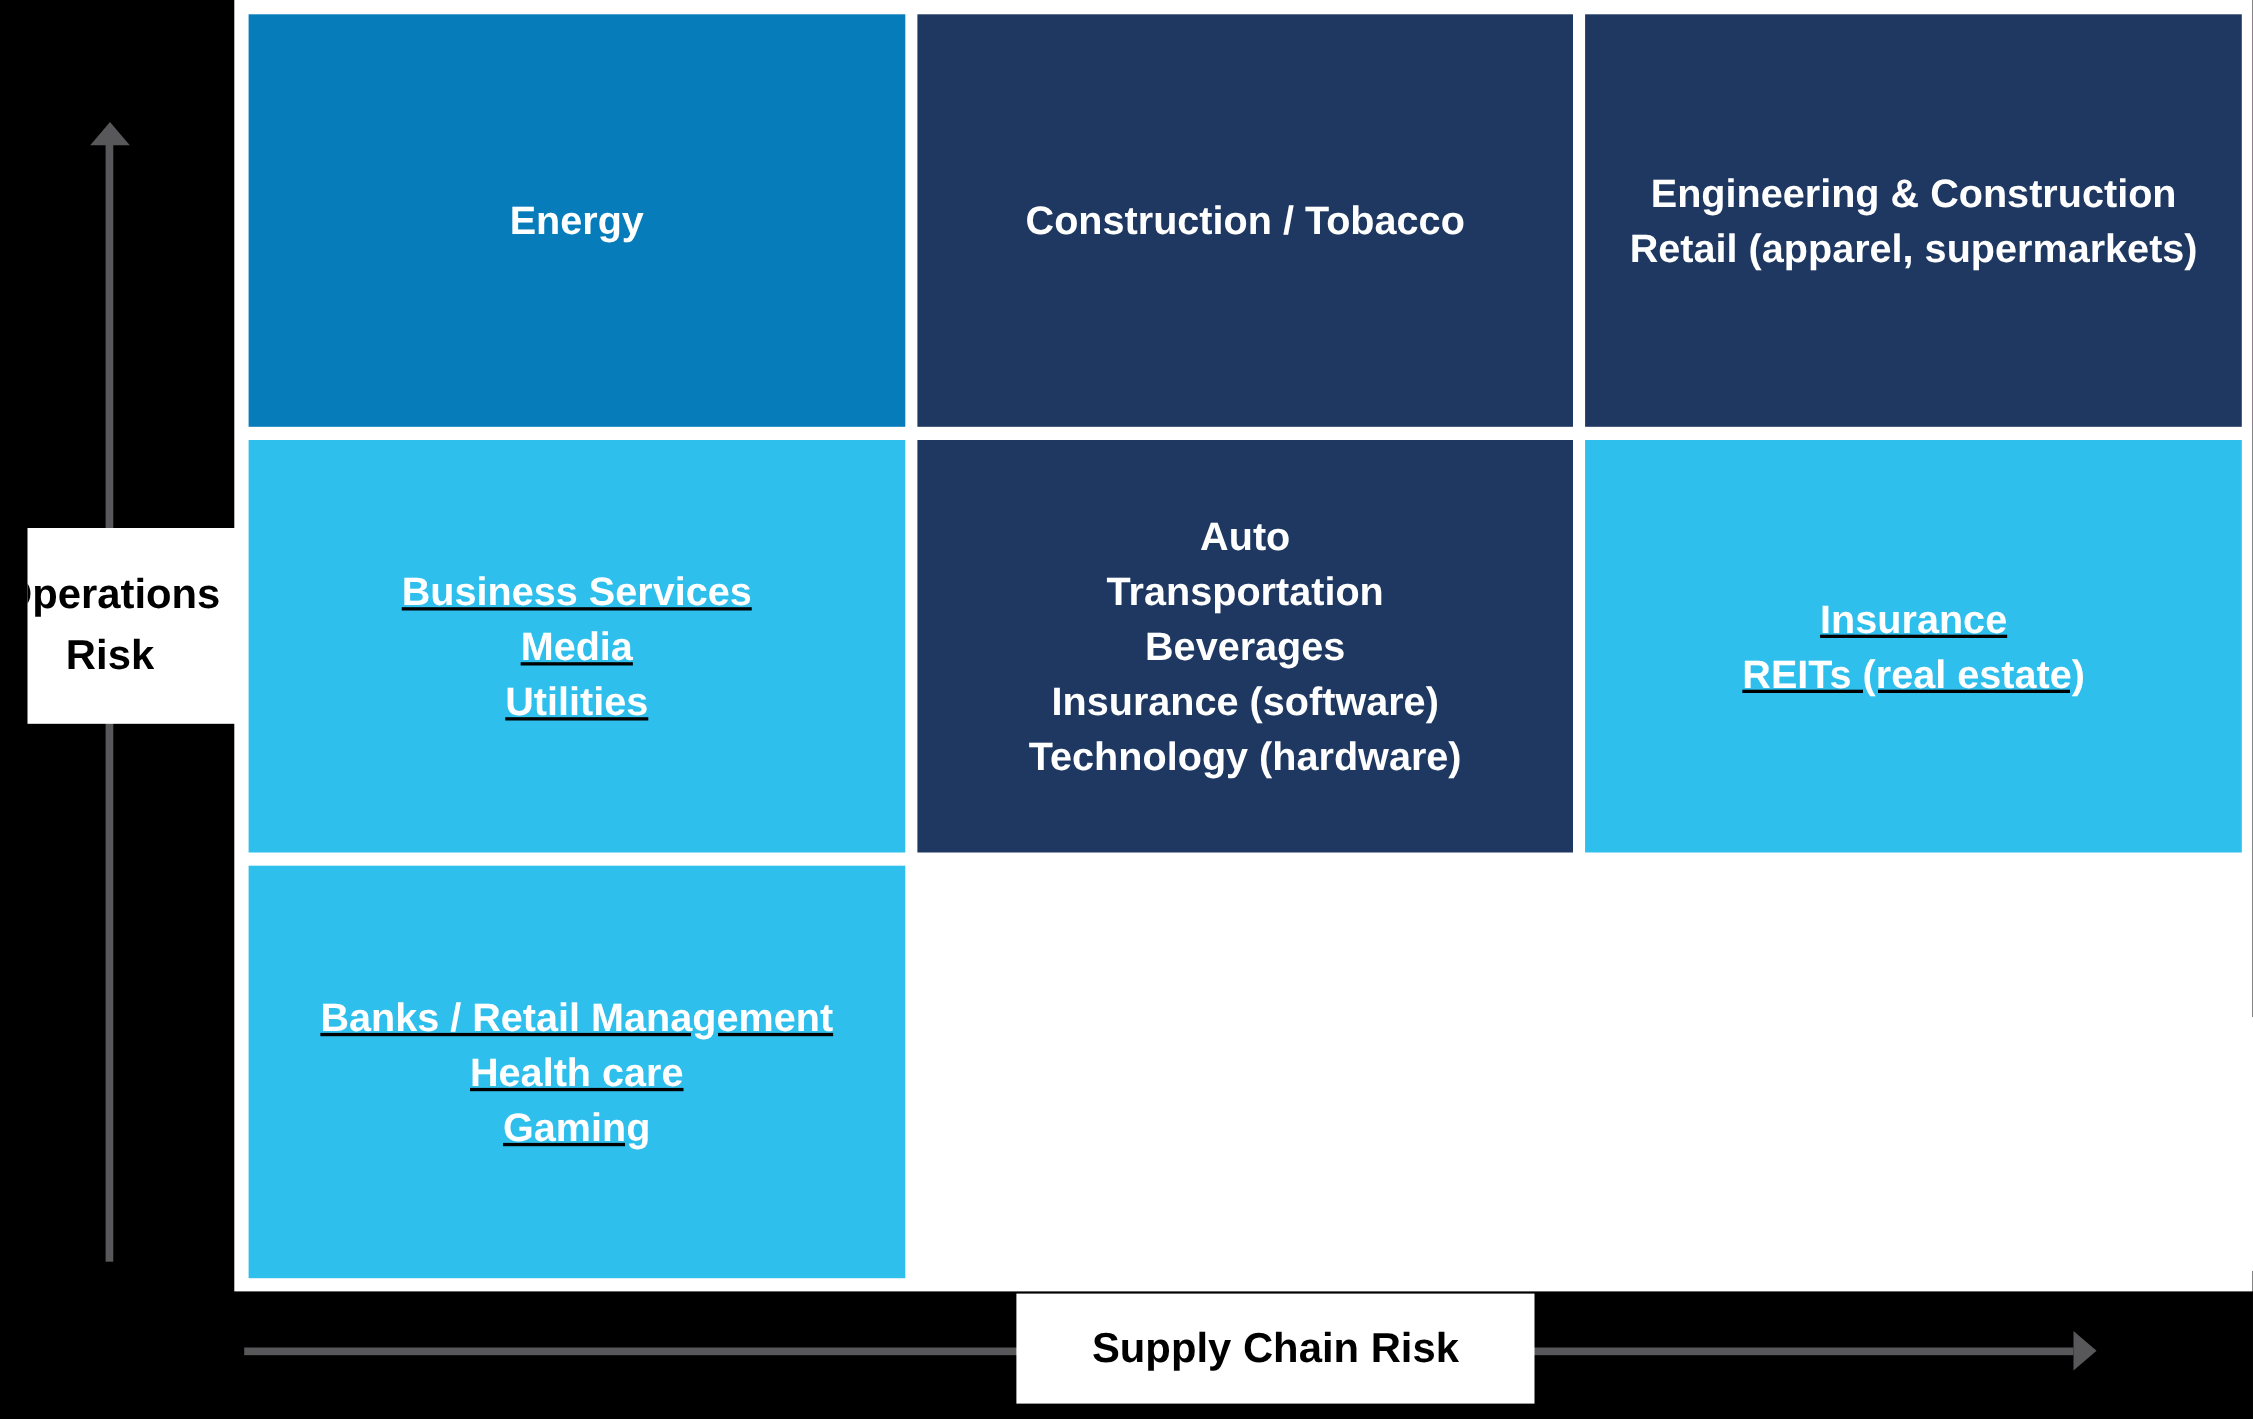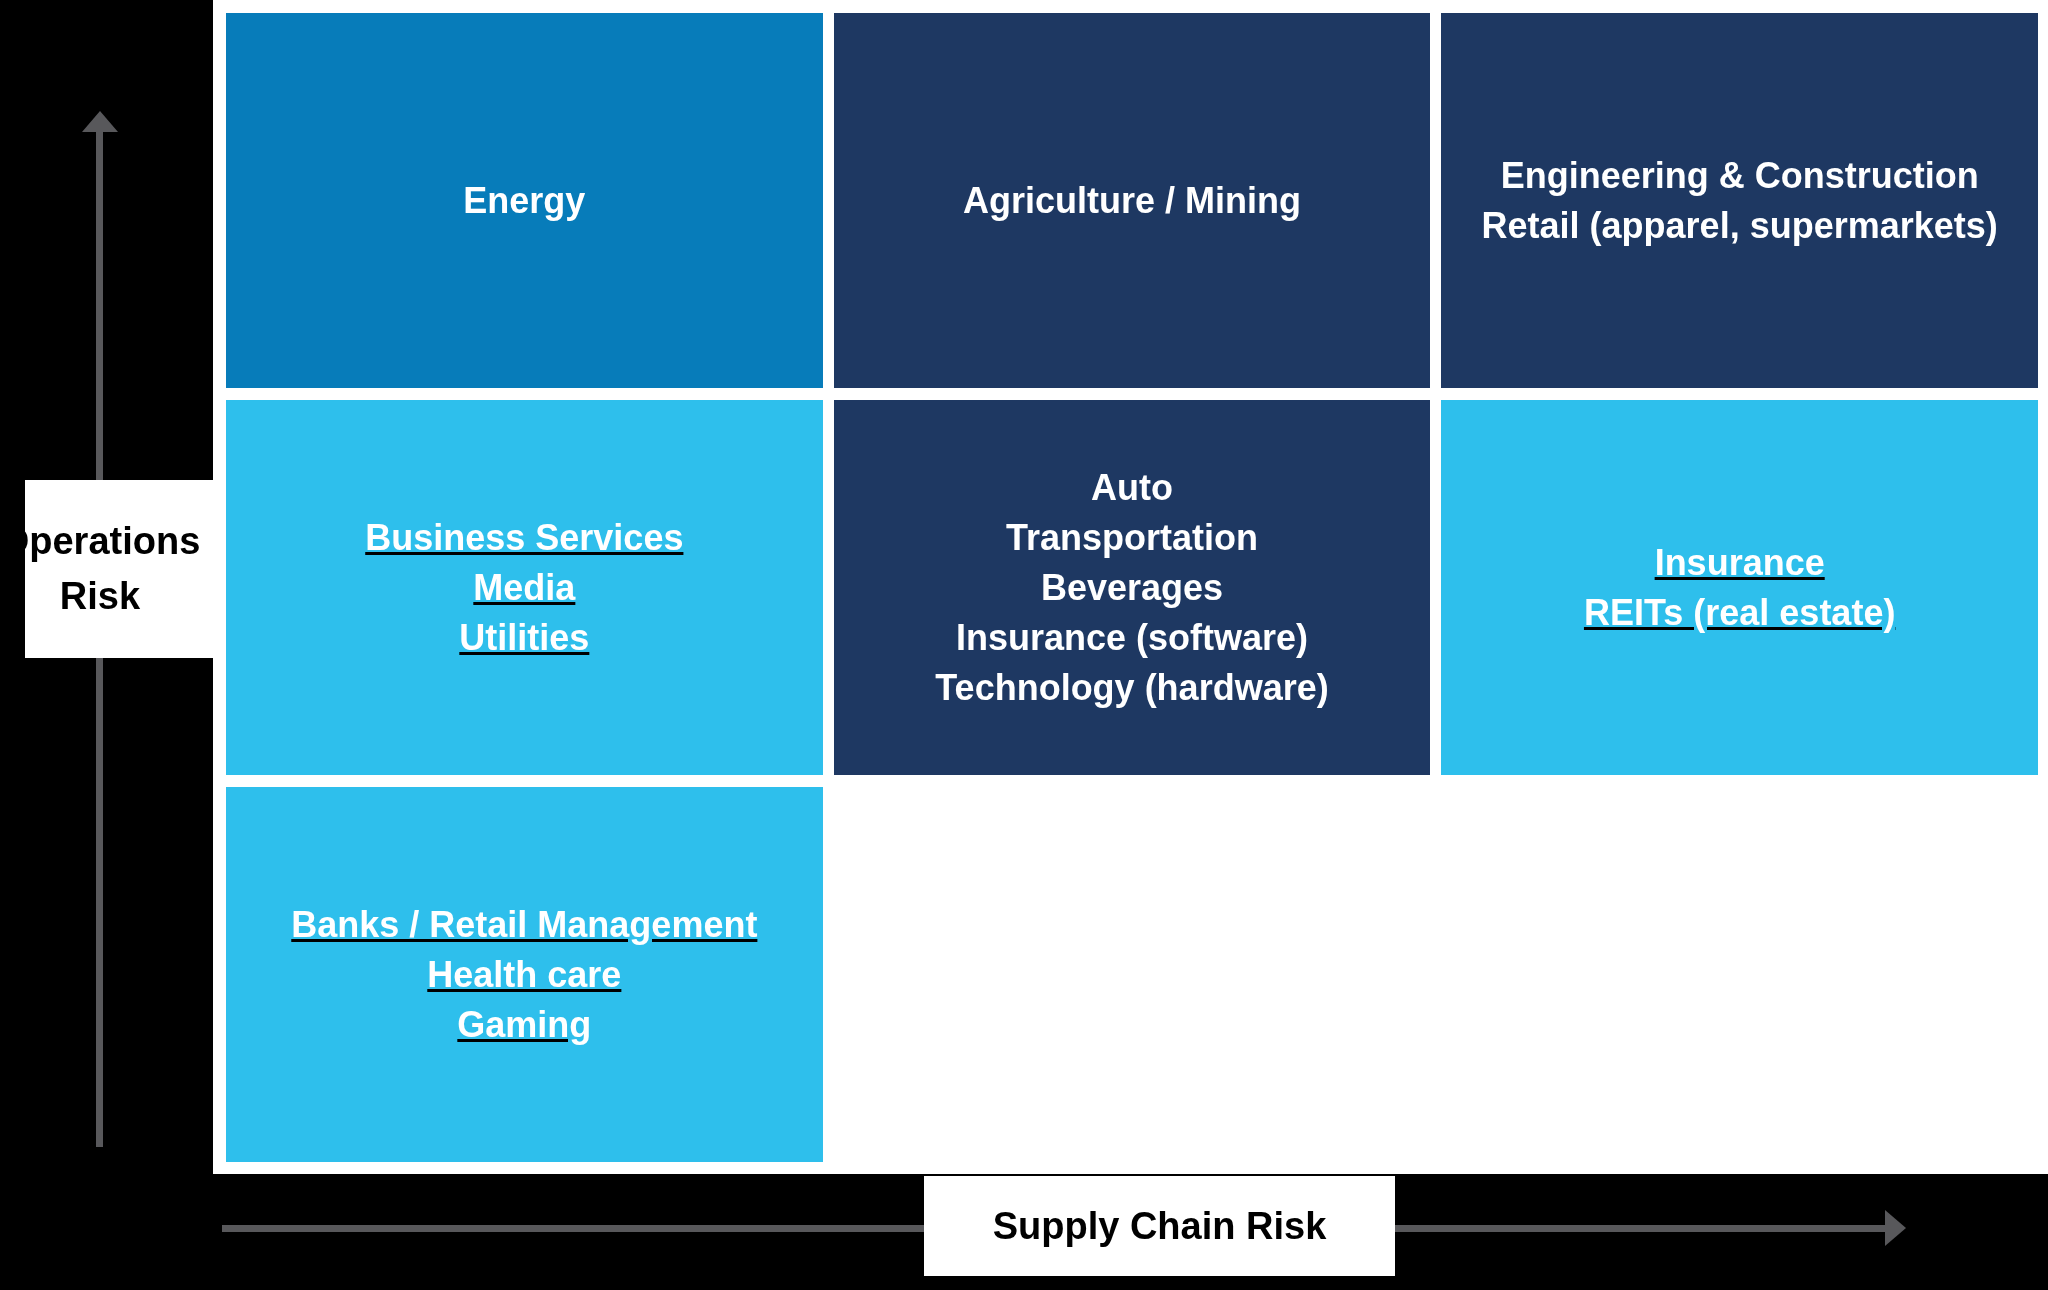--- a/index.html
+++ b/index.html
@@ -92,21 +92,21 @@
     </div>
   </div>
 
   <div class="grid-plate">
 
     <div class="cell level-medium">
       <div class="line">Energy</div>
     </div>
 
     <div class="cell level-high">
-      <div class="line">Agriculture / Mining</div>
+      <div class="line">Construction / Tobacco</div>
     </div>
 
     <div class="cell level-high">
       <div class="line">Engineering &amp; Construction</div>
       <div class="line">Retail (apparel, supermarkets)</div>
     </div>
 
     <div class="cell level-low">
       <div class="line">Business Services</div>
       <div class="line">Media</div>

